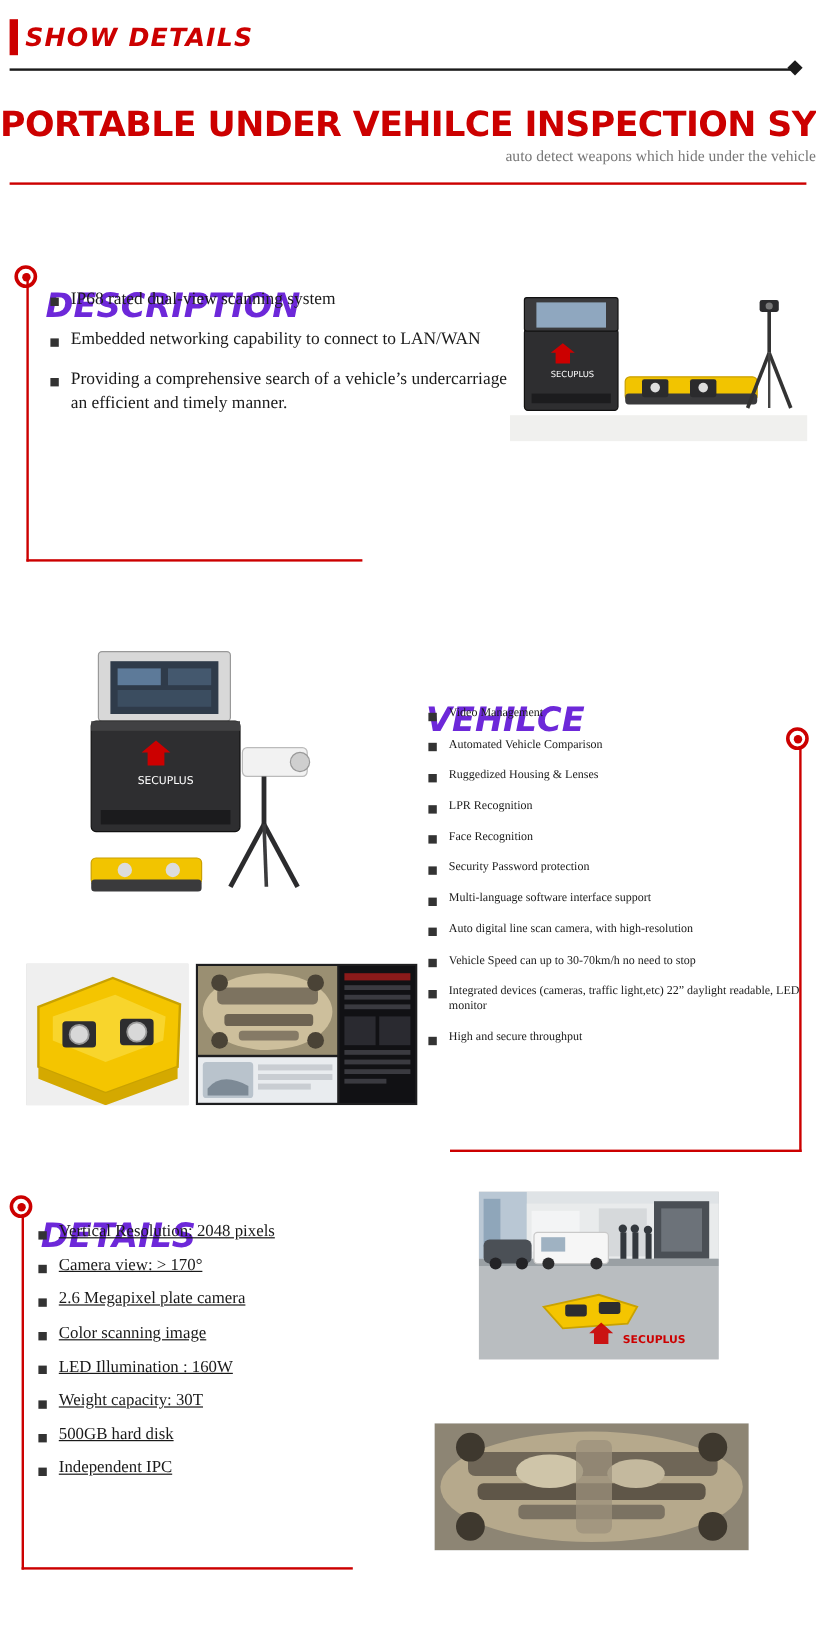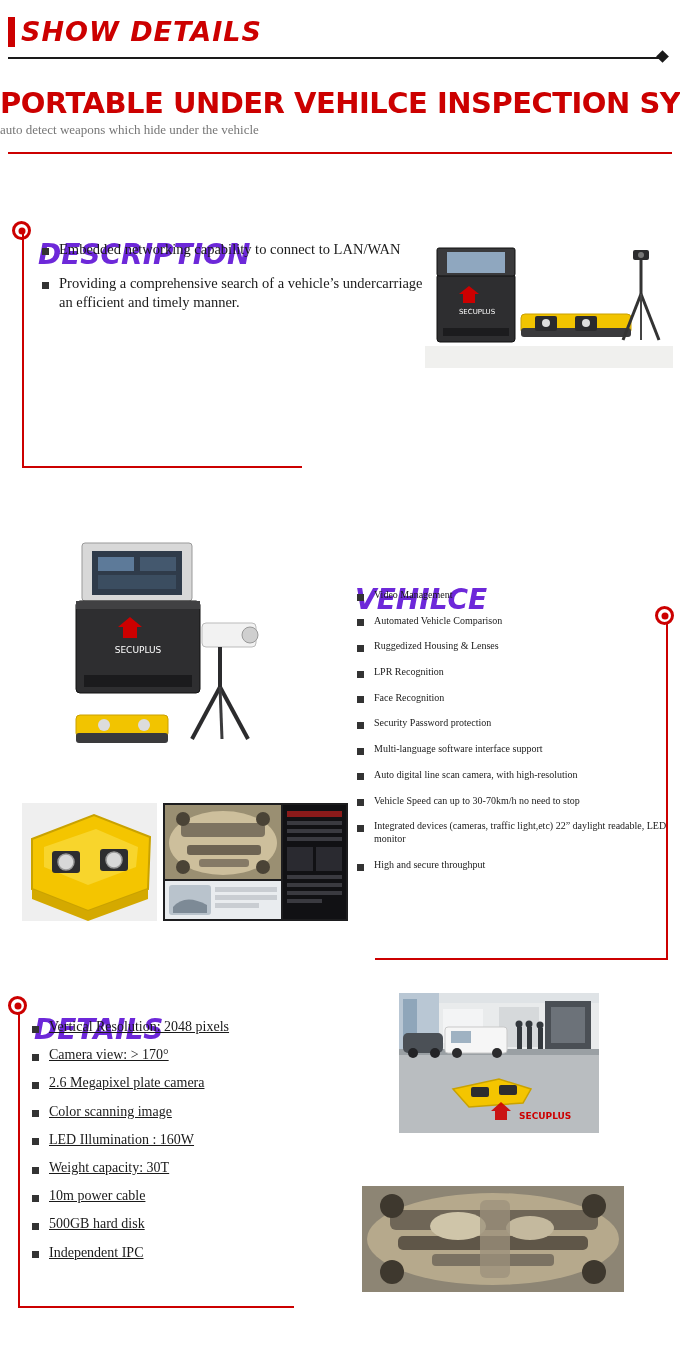--- a/index.html
+++ b/index.html
@@ -22,21 +22,21 @@
     align-items: center;
   }
   .show-details .bar {
     width: 7px; height: 30px;
     background: #cc0000;
     margin-right: 6px;
   }
   .show-details .txt {
     font-family: "DejaVu Sans", sans-serif;
     font-weight: bold;
-    font-size: 27px;
+    font-size: 21px;
     letter-spacing: 1px;
     color: #cc0000;
     font-style: italic;
   }
   .header-rule {
     position: absolute;
     top: 57px; left: 8px;
     width: 652px; height: 2px;
     background: #1a1a1a;
   }
@@ -55,21 +55,21 @@
     font-family: "DejaVu Sans", sans-serif;
     font-weight: bold;
     font-size: 29px;
     color: #cc0000;
     letter-spacing: -0.5px;
     white-space: nowrap;
   }
   .sub-title {
     position: absolute;
     top: 122px; left: 0; width: 680px;
-    text-align: left;
+    text-align: right;
     font-family: "Liberation Serif", serif;
     font-size: 13px;
     color: #777;
   }
   .title-rule {
     position: absolute;
     top: 152px; left: 8px;
     width: 664px; height: 2px;
     background: #cc0000;
   }
@@ -159,20 +159,21 @@
 <div class="main-title">PORTABLE UNDER VEHILCE INSPECTION SYSTEM</div>
 <div class="sub-title">auto detect weapons which hide under the vehicle</div>
 <div class="title-rule"></div>
 
 <div class="sec-head" style="top:190px; left:12px;">
   <div class="bullet-ring"></div>
   <div class="sec-title">DESCRIPTION</div>
 </div>
 
 <ul class="blist" id="desc-list">
+  <li>IP68 rated dual-view scanning system</li>
   <li>Embedded networking capability to connect to LAN/WAN</li>
   <li>Providing a comprehensive search of a vehicle’s undercarriage in an efficient and timely manner.</li>
 </ul>
 
 <div class="bracket" style="top:228px; left:22px; width:0; height:240px; border-width:0 0 0 2px;"></div>
 <div class="bracket" style="top:466px; left:22px; width:280px; height:0; border-width:2px 0 0 0;"></div>
 
 <div class="photo" style="top:228px; left:425px; width:248px; height:140px; background:#fff;">
   <svg viewBox="0 0 248 140" preserveAspectRatio="none" aria-hidden="true">
     <rect x="0" y="0" width="248" height="140" fill="#ffffff"></rect>
@@ -303,21 +304,20 @@
   <div class="sec-title">DETAILS</div>
 </div>
 
 <ul class="blist" id="func-list">
   <li>Vertical Resolution: 2048 pixels</li>
   <li>Camera view: &gt; 170°</li>
   <li>2.6 Megapixel plate camera</li>
   <li>Color scanning image</li>
   <li>LED Illumination : 160W</li>
   <li>Weight capacity: 30T</li>
-  <li>10m power cable</li>
   <li>500GB hard disk</li>
   <li>Independent IPC</li>
 </ul>
 
 <div class="bracket" style="top:1012px; left:18px; width:0; height:296px; border-width:0 0 0 2px;"></div>
 <div class="bracket" style="top:1306px; left:18px; width:276px; height:0; border-width:2px 0 0 0;"></div>
 
 <div class="photo" style="top:993px; left:399px; width:200px; height:140px;">
   <svg viewBox="0 0 200 140" preserveAspectRatio="none" aria-hidden="true">
     <rect x="0" y="0" width="200" height="140" fill="#cfd3d6"></rect>

